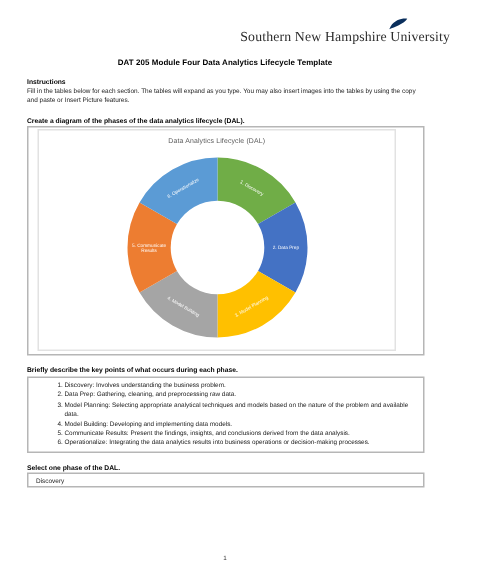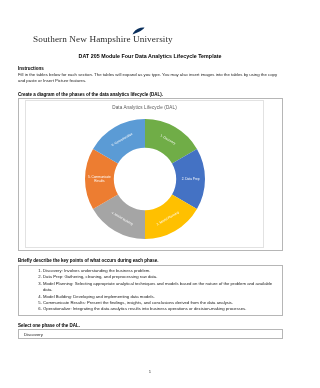--- a/index.html
+++ b/index.html
@@ -11,23 +11,22 @@
     overflow:hidden;
     position:relative;
   }
   .page{
     position:absolute;inset:0;
     background:#ffffff;
     padding:0;
   }
   
   .logo-wrap{
-    text-align:left;
-    padding-top:28px;
-    margin-left:33px;
+    text-align:right;
+    padding-top:14px;
   }
   .logo{
     display:inline-block;
     position:relative;
     font-family:"Liberation Serif", serif;
     font-size:9.2px;
     letter-spacing:.1px;
     color:#2d2d2d;
     white-space:nowrap;
   }

